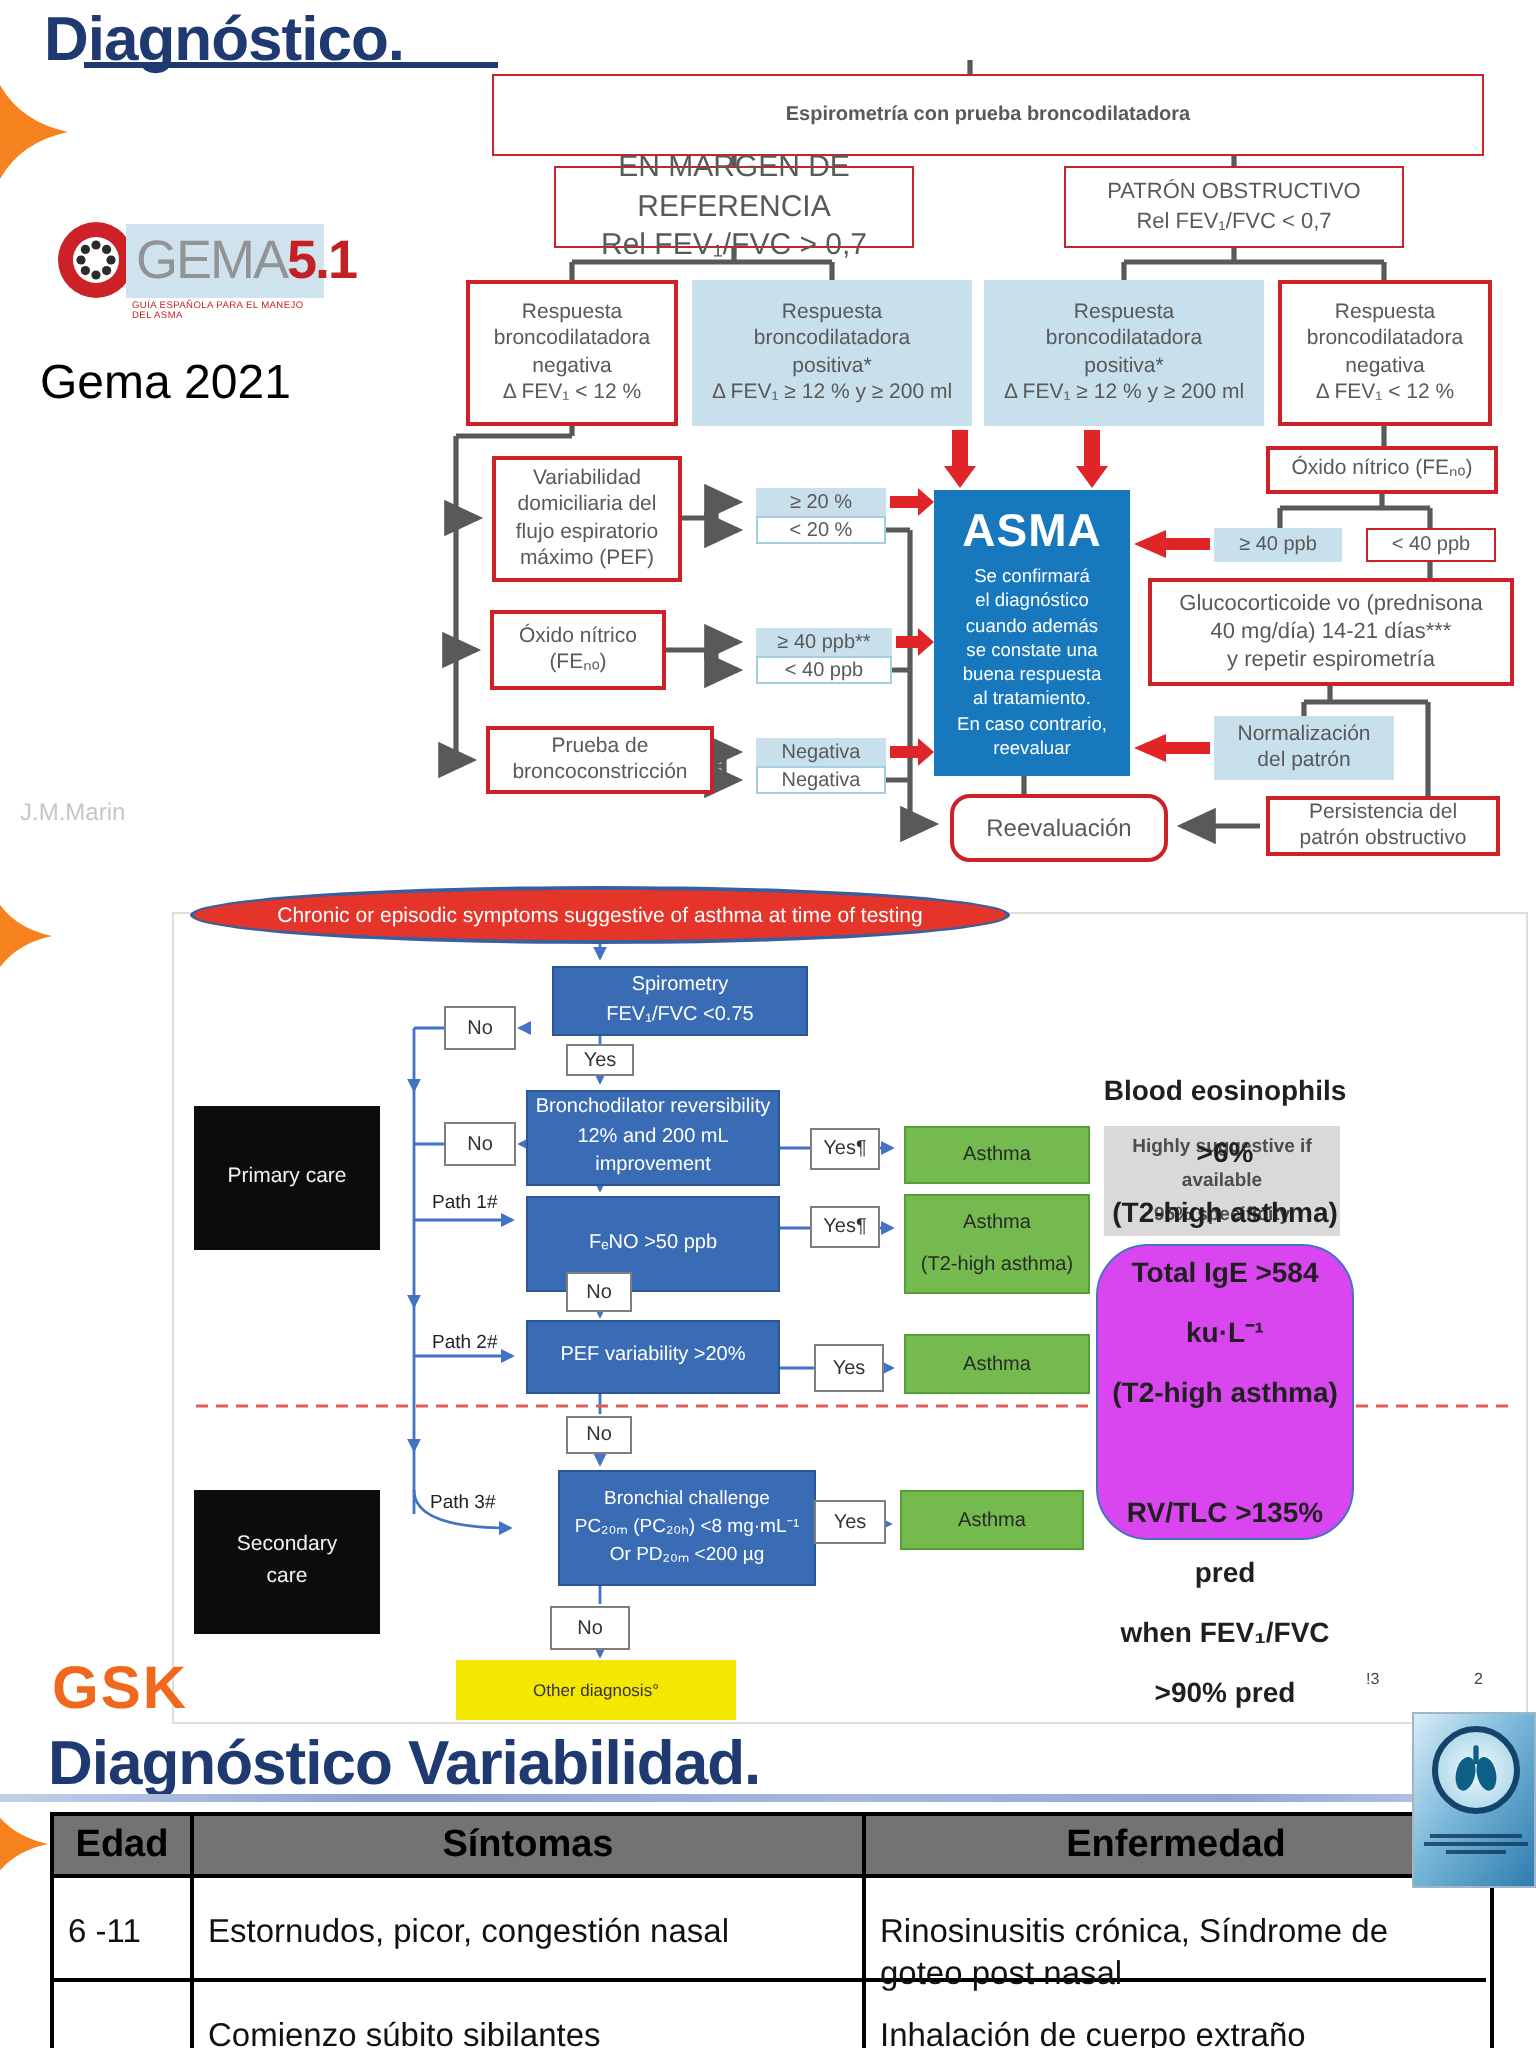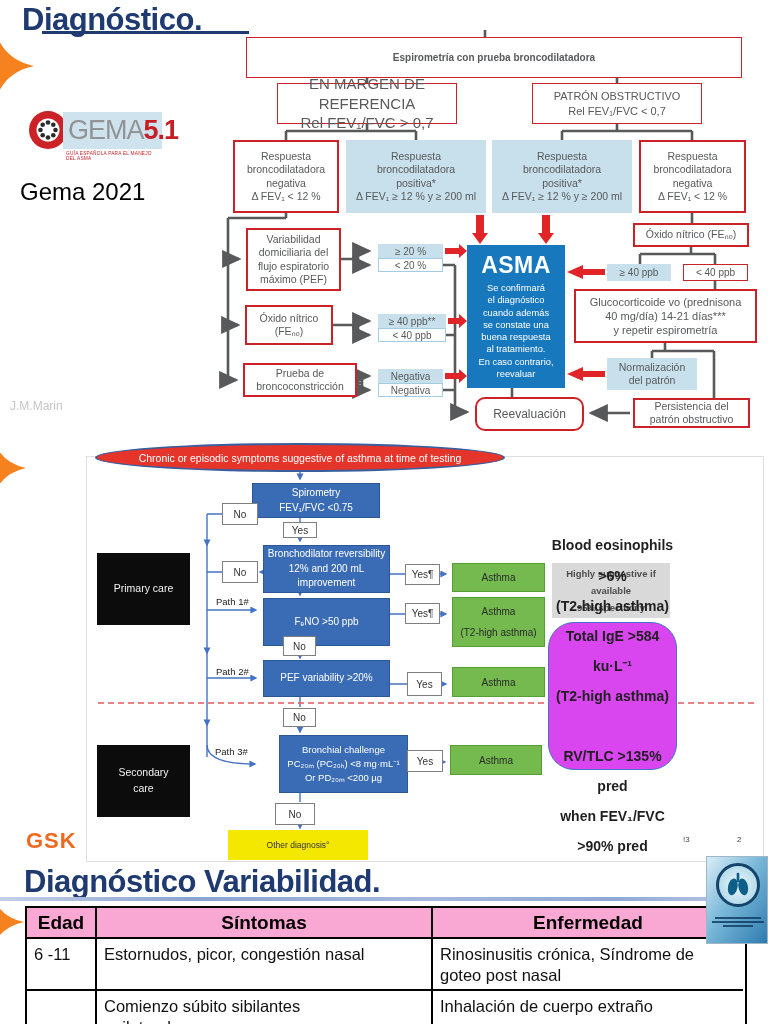--- a/index.html
+++ b/index.html
@@ -24,35 +24,35 @@
   .blk{background:#0c0c0c;color:#f2f2f2;font-size:10.5px;line-height:1.5}
   .pathlbl{font-size:9.5px;color:#222}
   .note1{background:#d9d9d9;color:#4d4d4d;font-size:9.5px;font-weight:600;line-height:1.8}
   .note2{background:#d946ef;border:1.5px solid #4472c4;border-radius:26px;color:#1f1f1f;
          font-size:14px;font-weight:700;line-height:2.15;box-sizing:border-box}
   .yellow{background:#f5e800;color:#333;font-size:8.5px}
   .ellipse{background:#e5352b;border:2px solid #3a5f9f;border-radius:50%;color:#fff;font-size:10.5px;box-sizing:border-box}
   .panel2{border:1px solid #dedede}
   
   .t1{color:#1e3a70;font-weight:bold;font-size:31px;letter-spacing:-0.5px}
-  .gsk{color:#f0681e;font-weight:800;font-size:22px;letter-spacing:1px}
+  .gsk{color:#f0681e;font-weight:800;font-size:30px;letter-spacing:1px}
   .gemarect{background:#cfe3ee}
   .gematext{font-size:27px;letter-spacing:-1px;color:#919396}
   .gema51{color:#c51f26;font-weight:bold}
   .gematag{font-size:4.8px;color:#c51f26;letter-spacing:.2px}
   .wm{color:#c6c6c6;font-size:12px}
   .pn{color:#444;font-size:8px}
   .rule2{background:linear-gradient(90deg,#c3d0e8,#8aa3cf 25%,#a5b8dc 55%,#8fa8d4 80%,#c3d0e8)}
   
   .dtable{border:2.5px solid #000;box-sizing:border-box;display:grid;
           grid-template-columns:70px 336px 310px;grid-template-rows:31px 52px 60px;background:#fff}
-  .th{background:#f9a8d4;color:#000;font-weight:bold;font-size:19px;border-right:2px solid #000;
+  .th{background:#737373;color:#000;font-weight:bold;font-size:19px;border-right:2px solid #000;
       border-bottom:2px solid #000;display:flex;align-items:center;justify-content:center}
   .td{color:#111;font-size:16.5px;line-height:1.25;border-right:2px solid #000;border-bottom:2px solid #000;
-      padding:5px 7px;box-sizing:border-box}
+      padding:17px 7px;box-sizing:border-box}
   .lastcol{border-right:none}
   
   .gina{background:linear-gradient(125deg,#d9edf7 0%,#7ab8d9 45%,#2e7cb0 100%);border:1px solid #9fb6c6;box-sizing:border-box}
   .gina-emblem{border-radius:50%;background:radial-gradient(#eef8fc,#9fd0e4);border:3px solid #14436b;box-sizing:border-box}
   .gina-line{background:rgba(18,62,100,.85);height:2px;margin:2px auto}
 </style>
 </head>
 <body>
 
 <div id="slide">
@@ -221,21 +221,21 @@
   <div class="abs ctr rb pre" style="left:574px;top:289px;width:183px;height:54px;font-size:11px;line-height:1.3;z-index:2">Glucocorticoide vo (prednisona
 40 mg/día) 14-21 días***
 y repetir espirometría</div>
   <div class="abs ctr lb pre f1t" style="left:607px;top:358px;width:90px;height:32px;z-index:2">Normalización
 del patrón</div>
   <div class="abs ctr rb pre f1t" style="left:633px;top:398px;width:117px;height:30px;z-index:2">Persistencia del
 patrón obstructivo</div>
 
   <div class="abs ctr ellipse" style="left:95px;top:443px;width:410px;height:29px;z-index:2">Chronic or episodic symptoms suggestive of asthma at time of testing</div>
 
-  <div class="abs ctr f2b pre" style="left:252px;top:483px;width:128px;height:35px;z-index:2">Spirometry
+  <div class="abs ctr f2b pre" style="left:276px;top:483px;width:128px;height:35px;z-index:2">Spirometry
 FEV₁/FVC &lt;0.75</div>
   <div class="abs ctr nb" style="left:222px;top:503px;width:36px;height:22px;z-index:2">No</div>
   <div class="abs ctr nb" style="left:283px;top:522px;width:34px;height:16px;z-index:2">Yes</div>
 
   <div class="abs ctr f2b pre" style="left:263px;top:545px;width:127px;height:48px;z-index:2">Bronchodilator reversibility
 12% and 200 mL
 improvement</div>
   <div class="abs ctr nb" style="left:222px;top:561px;width:36px;height:22px;z-index:2">No</div>
   <div class="abs ctr nb" style="left:405px;top:564px;width:35px;height:21px;z-index:2">Yes¶</div>
   <div class="abs ctr gr" style="left:452px;top:563px;width:93px;height:29px;z-index:2">Asthma</div>

